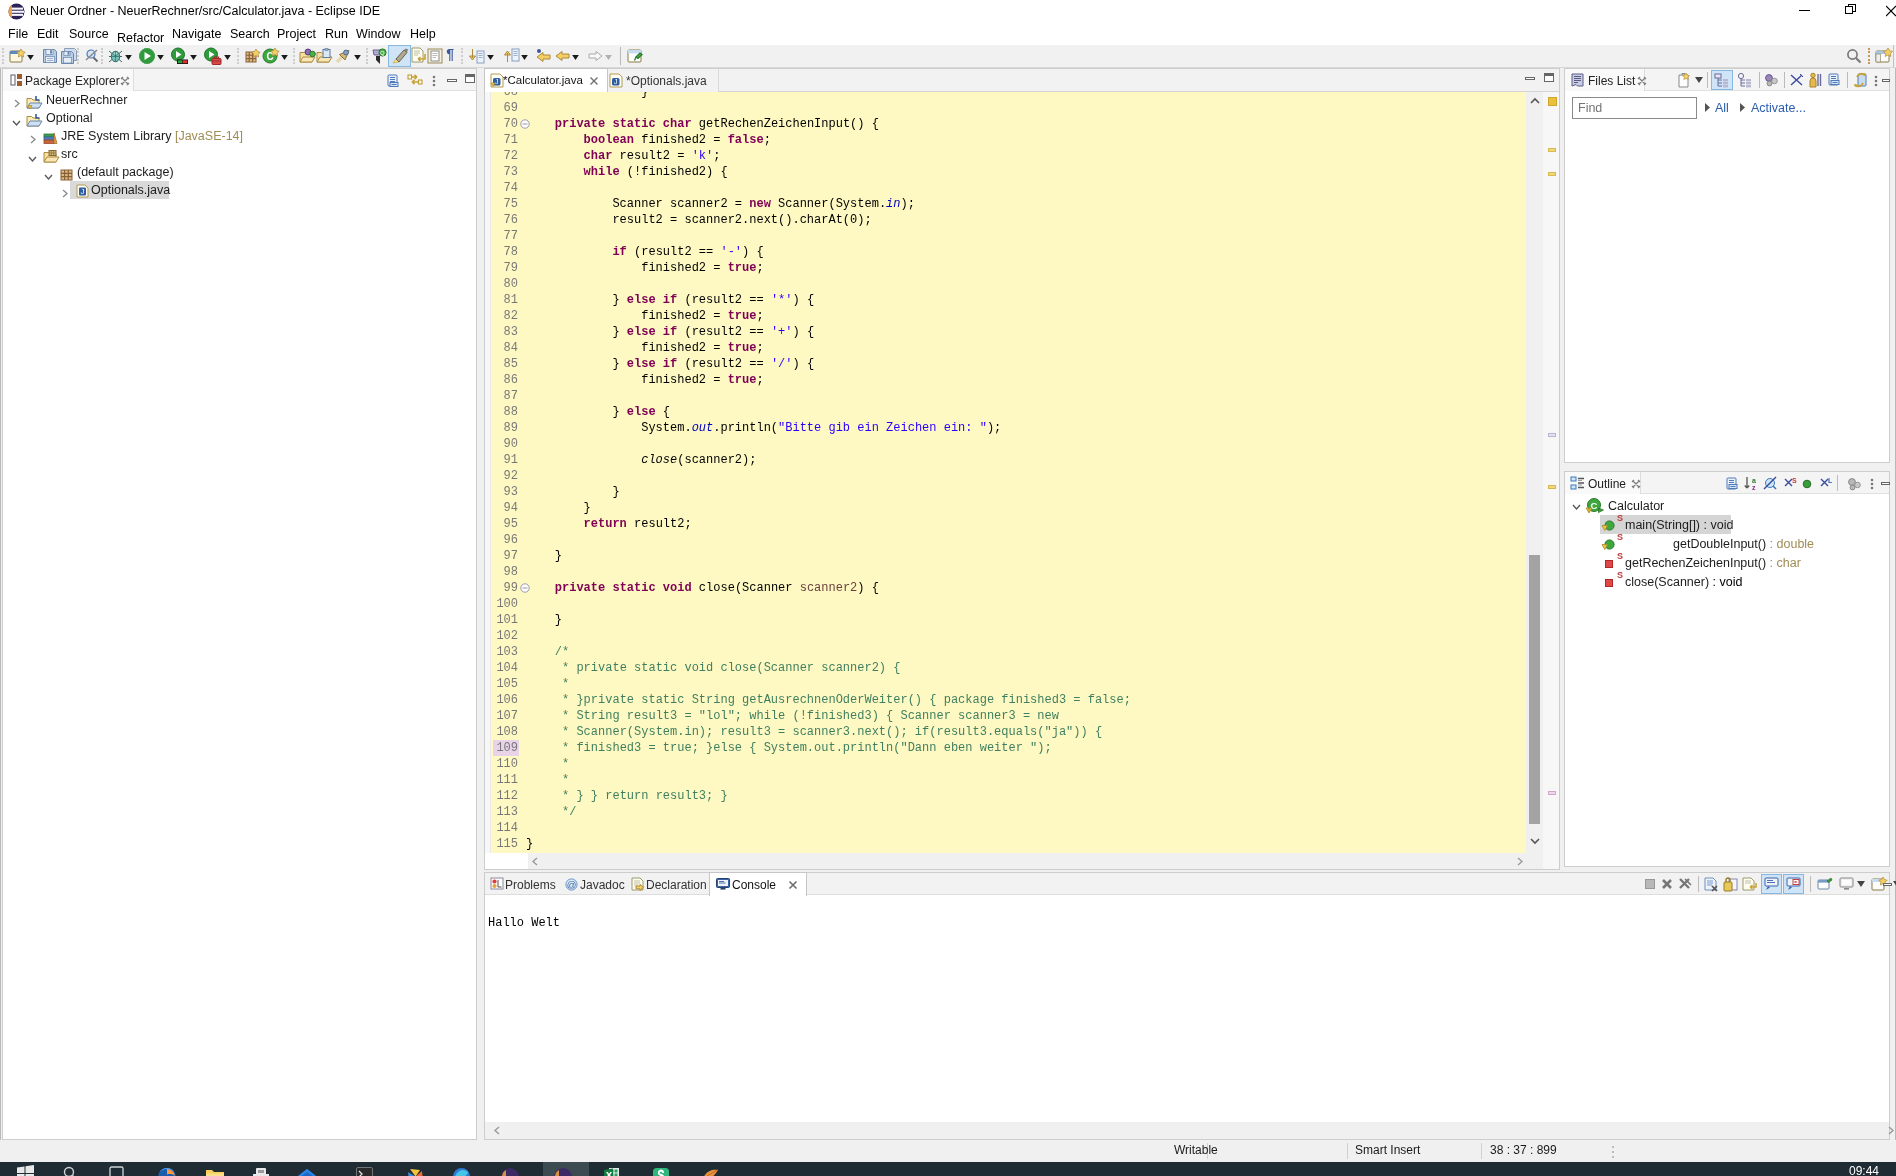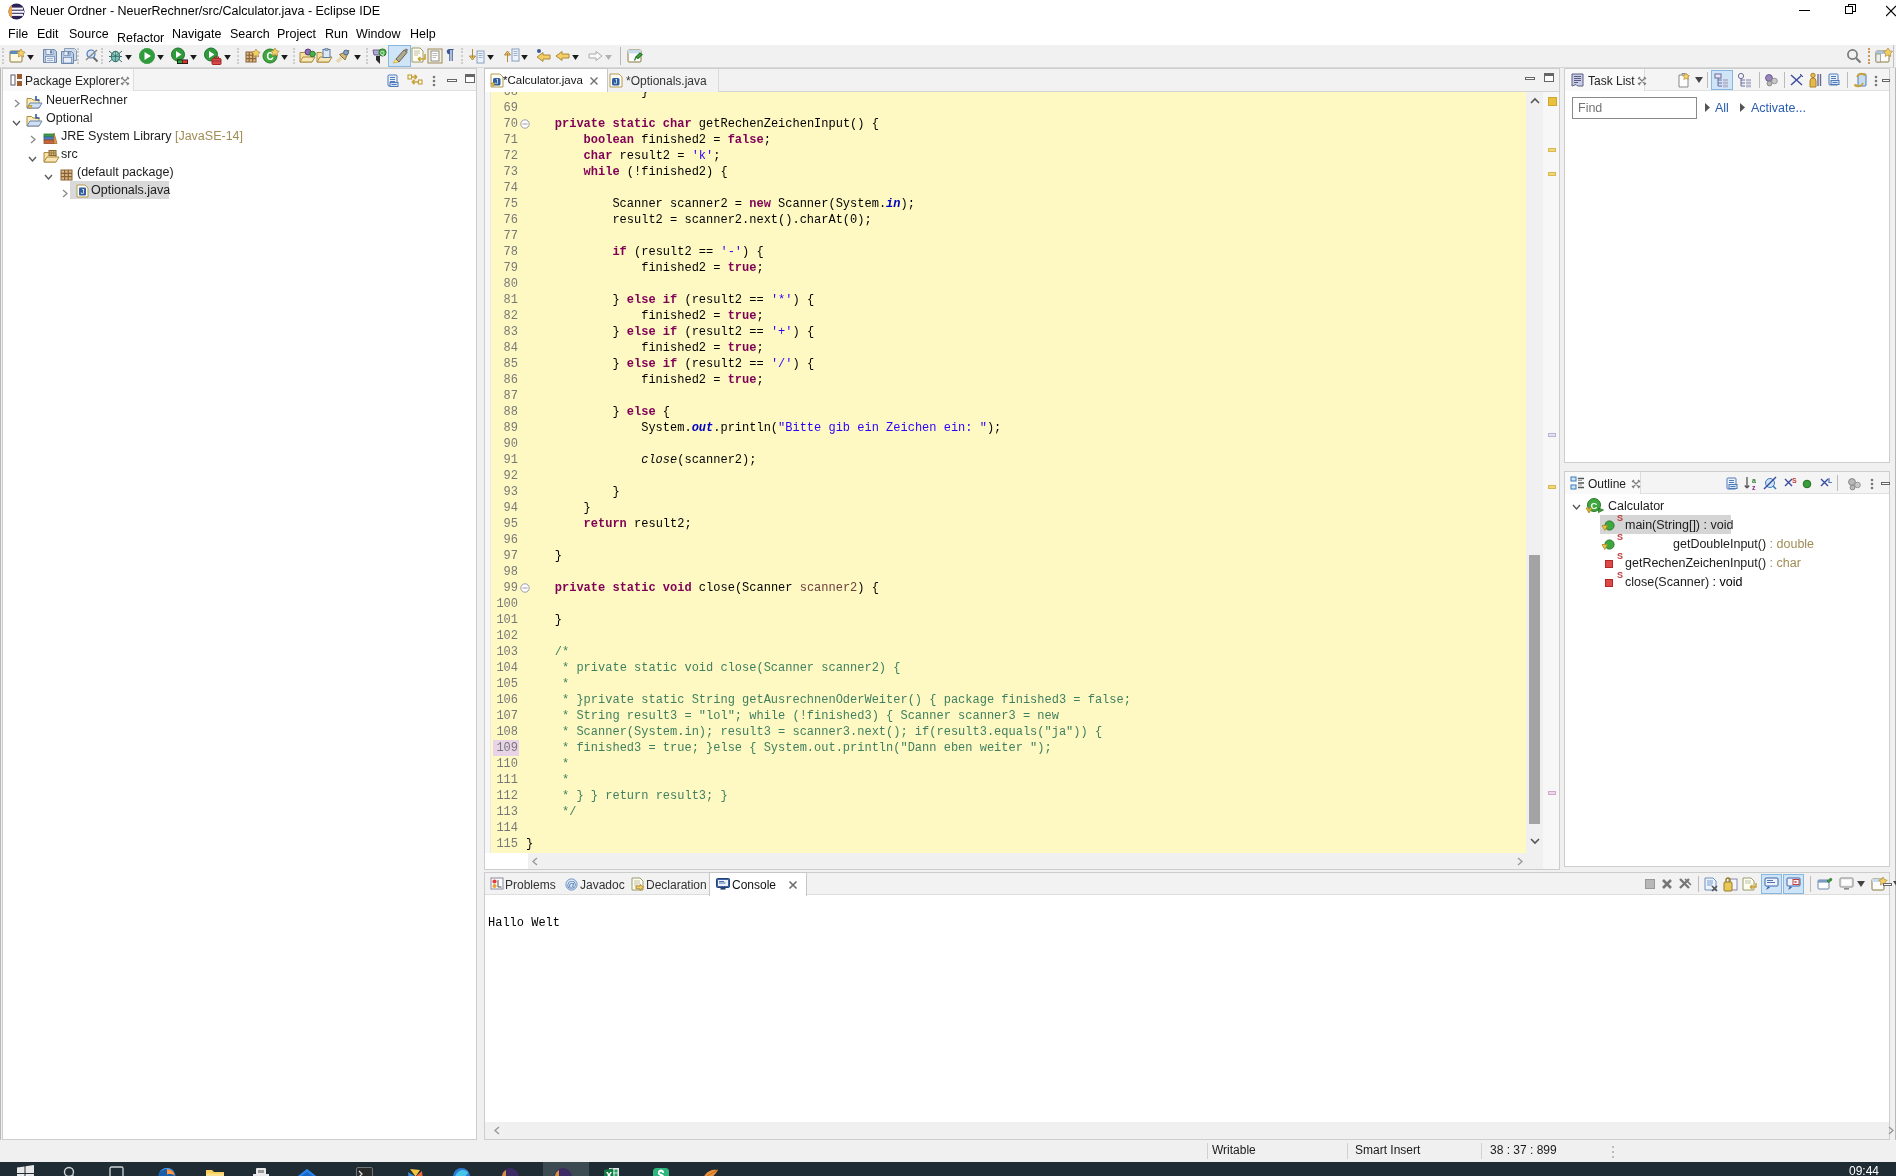--- a/index.html
+++ b/index.html
@@ -5,21 +5,21 @@
 * { margin:0; padding:0; box-sizing:border-box; }
 html,body { width:1896px; height:1176px; overflow:hidden; background:#ffffff;
   font-family:"Liberation Sans", sans-serif; }
 .abs { position:absolute; }
 #page { position:relative; width:1896px; height:1176px; }
 .mono { font-family:"Liberation Mono", monospace; }
 .panel { background:#ffffff; border:1px solid #cdcdcd; }
 .k { color:#7f0055; font-weight:bold; }
 .s { color:#2a00ff; }
 .c { color:#3f7f5f; }
-.sf { color:#0000c0; font-weight:bold; font-style:italic; }
+.sf { color:#0000c0; font-weight:normal; font-style:italic; }
 .it { font-style:italic; }
 .pv { color:#6a3e3e; }
 </style>
 </head>
 <body>
 <div id="page">
 
 <div class="abs" style="left:0;top:0;width:1896px;height:23px;background:#ffffff;"></div>
 <svg class="abs" style="left:8px;top:3px;" width="17" height="17" viewBox="0 0 17 17">
   <circle cx="8.5" cy="8.5" r="8" fill="#2c2255"></circle>
@@ -527,21 +527,21 @@
   <div class="abs" style="left:1063px;top:722px;width:8px;height:4px;background:#eed7ea;border:1px solid #cfa9ca;"></div>
 </div>
 
 <div class="abs panel" id="tasklist" style="left:1564px;top:68px;width:326px;height:395px;">
   <div class="abs" style="left:0;top:0;width:324px;height:22px;background:#f4f4f4;border-bottom:1px solid #e0e0e0;"></div>
   <div class="abs" style="left:0;top:0;width:80px;height:22px;background:#f9f9f9;border-right:1px solid #ddd;"></div>
   <svg class="abs" style="left:6px;top:4px;" width="13" height="14" viewBox="0 0 13 14">
     <path d="M1 1 H12 V13 H6.5 L5 11.5 L1 13 Z" fill="#c8cce8" stroke="#5c5c80"></path>
     <path d="M3 3.5 H10 M3 5.5 H10 M3 7.5 H10 M3 9.5 H7" stroke="#5c5c80" stroke-width="1"></path>
   </svg>
-  <div class="abs" style="left:23px;top:5px;font-size:12px;color:#222;">Task List</div>
+  <div class="abs" style="left:23px;top:5px;font-size:12px;color:#222;">Files List</div>
   <svg class="abs" style="left:72px;top:7px;" width="10" height="10" viewBox="0 0 10 10">
         <path d="M1.5 1.5 L8.5 8.5 M8.5 1.5 L1.5 8.5 M1 3 L3 1 M7 1 L9 3 M1 7 L3 9 M9 7 L7 9" stroke="#7a7a7a" stroke-width="1.2"></path>
       </svg>
 
   <svg class="abs" style="left:112px;top:3px;" width="14" height="16" viewBox="0 0 14 16">
     <path d="M2 3 H11 V15 H2 Z" fill="#fdfdfd" stroke="#8a8a8a"></path>
         <path d="M5 3 v-1.5 h3 V3" fill="none" stroke="#8a8a8a"></path>
     <path d="M9 1 l1.3 2.1 l2.2 0.5 l-1.7 1.7 l0.4 2.3 l-2.2 -1.2 l-2.2 1.2 l0.4 -2.3 l-1.7 -1.7 l2.2 -0.5 Z" fill="#f3cf63" stroke="#ad8a3e" stroke-width="0.6"></path>
   </svg>
   <svg class="abs" style="left:130px;top:8px;" width="8" height="6" viewBox="0 0 8 6">
@@ -804,21 +804,21 @@
   <svg class="abs" style="left:8px;top:253px;" width="9" height="9" viewBox="0 0 9 9">
         <path d="M6 1 L2 4.5 L6 8" stroke="#9a9a9a" stroke-width="1.4" fill="none"></path>
       </svg>
   <svg class="abs" style="left:1401px;top:253px;" width="9" height="9" viewBox="0 0 9 9">
         <path d="M3 1 L7 4.5 L3 8" stroke="#9a9a9a" stroke-width="1.4" fill="none"></path>
       </svg>
 </div>
 
 <div class="abs" id="statusbar" style="left:0;top:1140px;width:1896px;height:22px;background:#f0f0f0;font-size:12px;color:#1a1a1a;">
   <div class="abs" style="left:1207px;top:3px;width:1px;height:16px;background:#d0d0d0;"></div>
-  <span class="abs" style="left:1212px;top:3px;">Writable</span>
+  <span class="abs" style="left:1174px;top:3px;">Writable</span>
   <div class="abs" style="left:1347px;top:3px;width:1px;height:16px;background:#d0d0d0;"></div>
   <span class="abs" style="left:1355px;top:3px;">Smart Insert</span>
   <div class="abs" style="left:1481px;top:3px;width:1px;height:16px;background:#d0d0d0;"></div>
   <span class="abs" style="left:1490px;top:3px;">38 : 37 : 899</span>
   <svg class="abs" style="left:1611px;top:5px;" width="4" height="14" viewBox="0 0 4 14">
         <circle cx="2" cy="2" r="1" fill="#aaa"></circle>
         <circle cx="2" cy="7" r="1" fill="#aaa"></circle>
         <circle cx="2" cy="12" r="1" fill="#aaa"></circle>
       </svg>
 </div>

